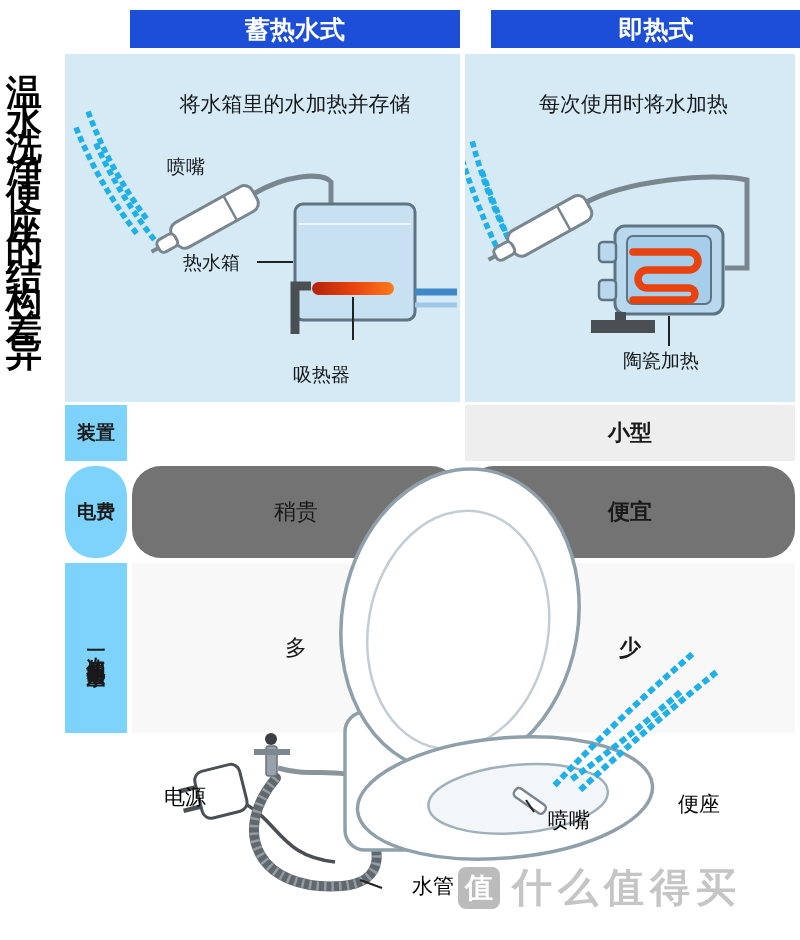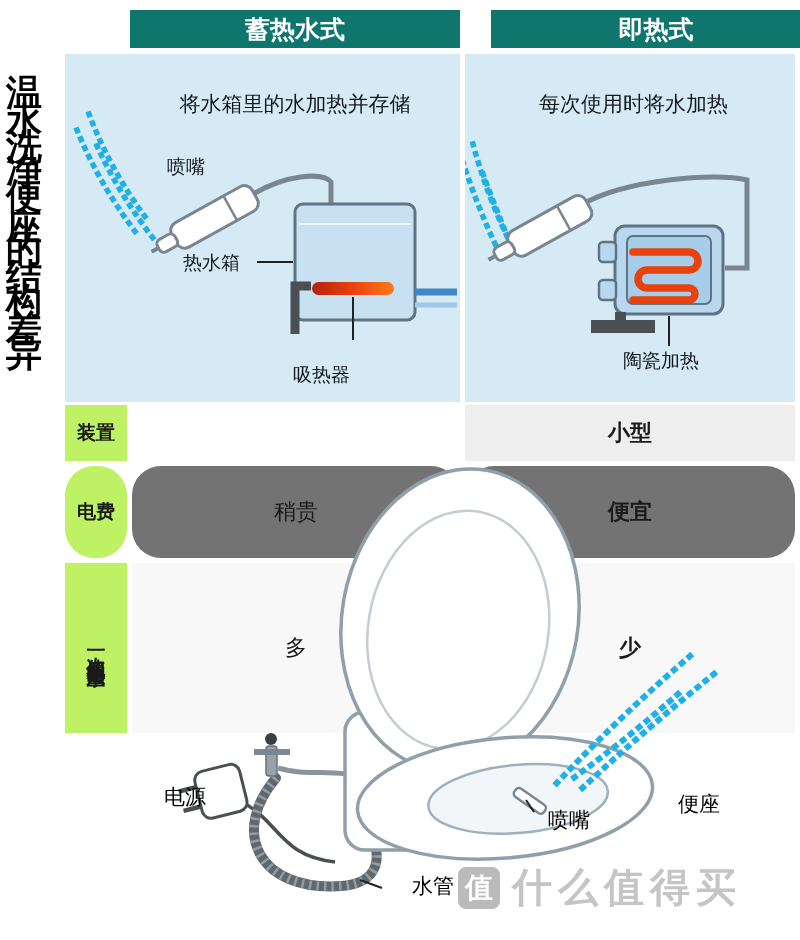--- a/index.html
+++ b/index.html
@@ -9,37 +9,37 @@
     font-family:"Liberation Sans","DejaVu Sans",sans-serif; overflow:hidden; color:#111;
   }
   
   .vtitle {
     position:absolute; left:6px; top:46px;
     writing-mode:vertical-rl; text-orientation:upright;
     font-size:36px; font-weight:bold; letter-spacing:26px; line-height:1; color:#000;
   }
   
   .hdr {
-    position:absolute; top:10px; height:38px; background:#0f766e; color:#fff;
+    position:absolute; top:10px; height:38px; background:#1d4ed8; color:#fff;
     font-size:25px; font-weight:bold; display:flex; align-items:center; justify-content:center;
   }
   .hdr.hleft  { left:130px; width:330px; }
   .hdr.hright { left:491px; width:330px; }
   
   .panel { position:absolute; top:54px; height:348px; background:#d6eaf6; }
   .panel.pleft  { left:65px;  width:395px;padding-left:10px; }
   .panel.pright { left:465px; width:330px; }
   .panel svg { position:absolute; left:0; top:0; }
   .desc { position:absolute; top:36px; text-align:center; font-size:21px; color:#15181b; }
   .desc.dleft { left:65px; width:330px; }
   .desc.dright { left:0; width:337px; }
   .dlabel { position:absolute; font-size:19px; color:#15181b; white-space:nowrap; }
   
   .rlabel {
-    position:absolute; left:65px; width:62px; background:#bef264;
+    position:absolute; left:65px; width:62px; background:#7dd3fc;
     display:flex; align-items:center; justify-content:center;
     font-size:19px; font-weight:bold; color:#1a1a1a; text-align:center;
   }
   .rlabel.vert { writing-mode:vertical-rl; text-orientation:upright; letter-spacing:2px; }
   .rval {
     position:absolute; display:flex; align-items:center; justify-content:center;
     font-size:22px; color:#1a1a1a;
   }
   .r1 { top:405px; height:56px; }
   .r2 { top:466px; height:92px;border-radius:29px; }

